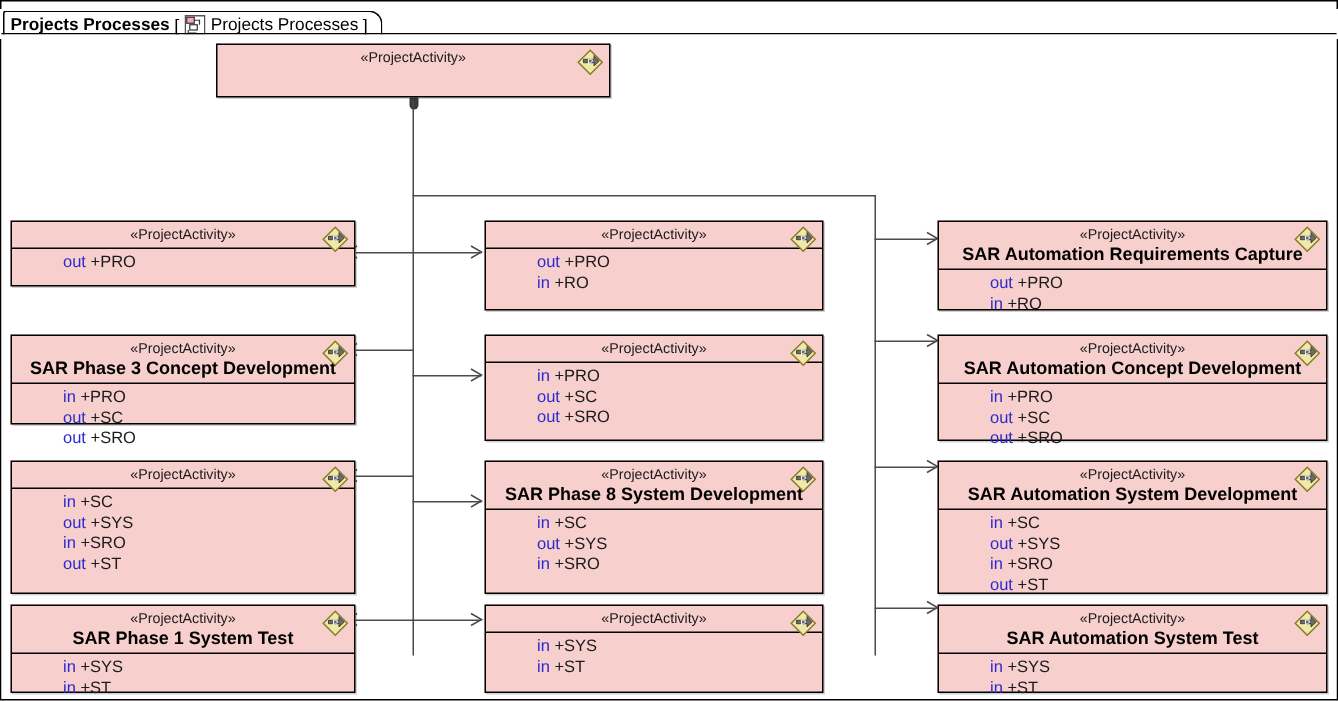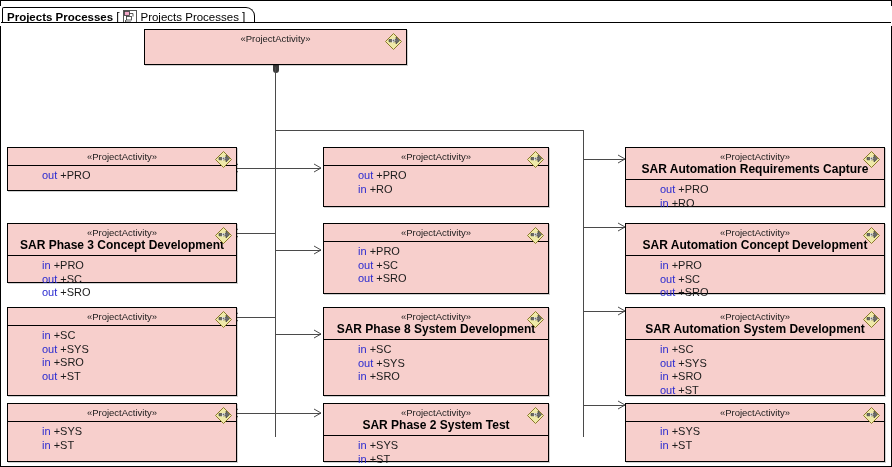--- a/index.html
+++ b/index.html
@@ -300,20 +300,21 @@
         <div class="feature">
           <span class="dir">out</span>
           <span class="pname"> +ST</span>
         </div>
       </div>
     </div>
 
     <div class="node" style="left:6px;top:380px;width:230px;height:59px;">
       <div class="node-head with-body">
         <div class="stereo">«ProjectActivity»</div>
+        <div class="node-name">SAR Phase 1 System Test</div>
         <span class="node-icon">
           <svg width="19" height="19" viewBox="0 0 19 19">
             <polygon points="9.5,1.5 17.5,9.5 9.5,17.5 1.5,9.5" fill="#efe9a8" stroke="#8a7a2a" stroke-width="1"></polygon>
             <path d="M5 7.5 L12 7.5 L12 5 L15.5 8.7 L12 12 L12 9.8 L5 9.8 Z" fill="#6b6b6b" stroke="#3a3a3a" stroke-width="0.6"></path>
             <text x="9.5" y="11.2" font-size="6" text-anchor="middle" fill="#fff" font-family="'Liberation Sans',sans-serif">P</text>
           </svg>
         </span>
       </div>
       <div class="node-body">
         <div class="feature">
@@ -401,21 +402,20 @@
         <div class="feature">
           <span class="dir">in</span>
           <span class="pname"> +SRO</span>
         </div>
       </div>
     </div>
 
     <div class="node" style="left:322px;top:380px;width:226px;height:59px;">
       <div class="node-head with-body">
         <div class="stereo">«ProjectActivity»</div>
-        <div class="node-name">SAR Phase 2 System Test</div>
         <span class="node-icon">
           <svg width="19" height="19" viewBox="0 0 19 19">
             <polygon points="9.5,1.5 17.5,9.5 9.5,17.5 1.5,9.5" fill="#efe9a8" stroke="#8a7a2a" stroke-width="1"></polygon>
             <path d="M5 7.5 L12 7.5 L12 5 L15.5 8.7 L12 12 L12 9.8 L5 9.8 Z" fill="#6b6b6b" stroke="#3a3a3a" stroke-width="0.6"></path>
             <text x="9.5" y="11.2" font-size="6" text-anchor="middle" fill="#fff" font-family="'Liberation Sans',sans-serif">P</text>
           </svg>
         </span>
       </div>
       <div class="node-body">
         <div class="feature">
@@ -509,20 +509,21 @@
         <div class="feature">
           <span class="dir">out</span>
           <span class="pname"> +ST</span>
         </div>
       </div>
     </div>
 
     <div class="node" style="left:624px;top:380px;width:260px;height:59px;">
       <div class="node-head with-body">
         <div class="stereo">«ProjectActivity»</div>
+        <div class="node-name">SAR Automation System Test</div>
         <span class="node-icon">
           <svg width="19" height="19" viewBox="0 0 19 19">
             <polygon points="9.5,1.5 17.5,9.5 9.5,17.5 1.5,9.5" fill="#efe9a8" stroke="#8a7a2a" stroke-width="1"></polygon>
             <path d="M5 7.5 L12 7.5 L12 5 L15.5 8.7 L12 12 L12 9.8 L5 9.8 Z" fill="#6b6b6b" stroke="#3a3a3a" stroke-width="0.6"></path>
             <text x="9.5" y="11.2" font-size="6" text-anchor="middle" fill="#fff" font-family="'Liberation Sans',sans-serif">P</text>
           </svg>
         </span>
       </div>
       <div class="node-body">
         <div class="feature">

